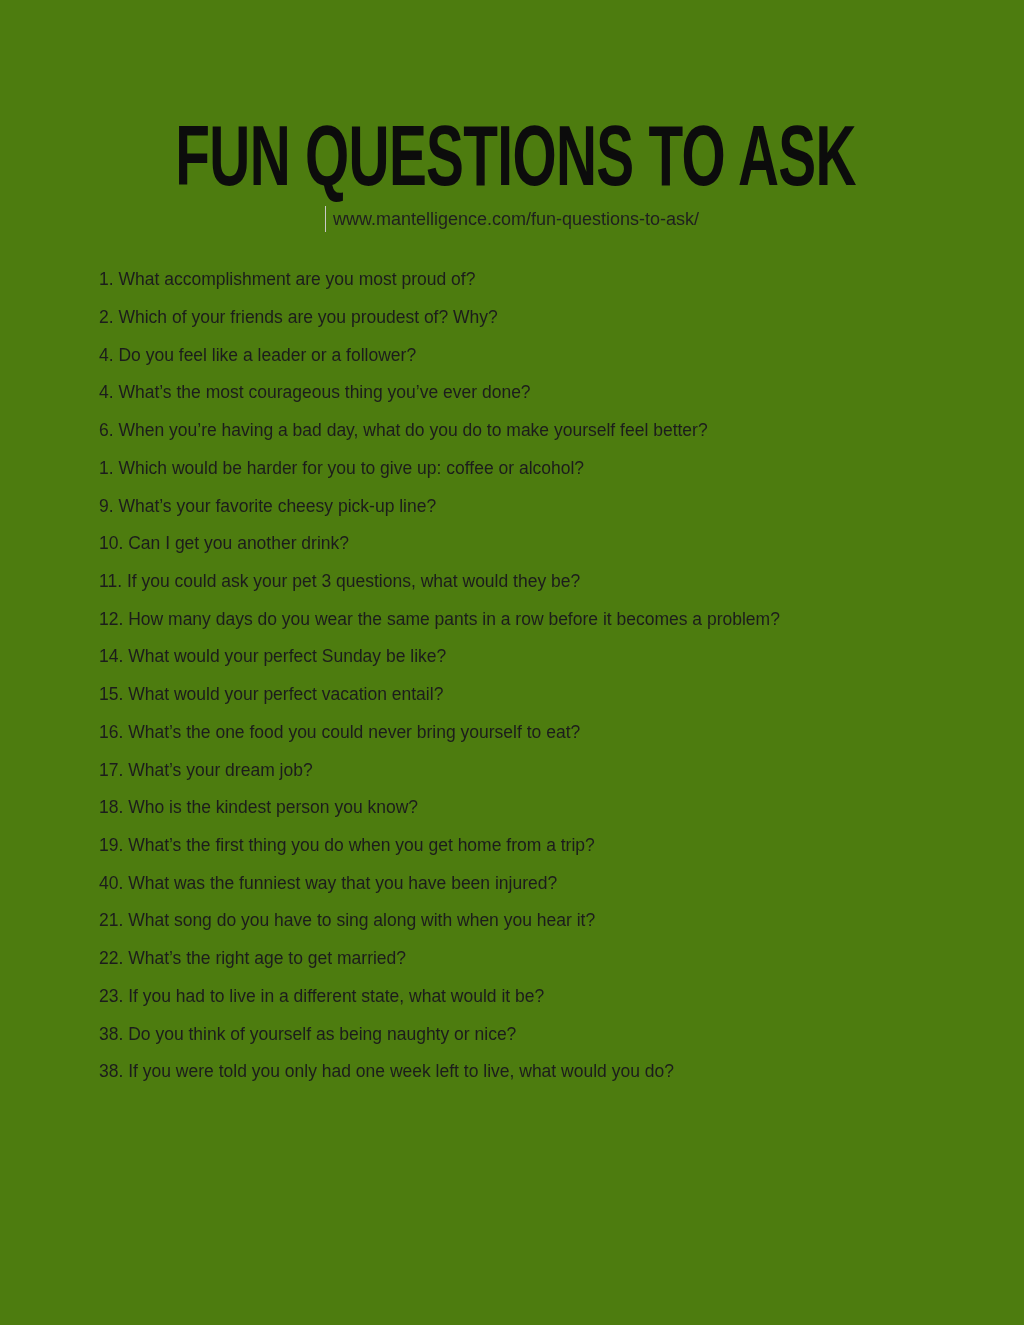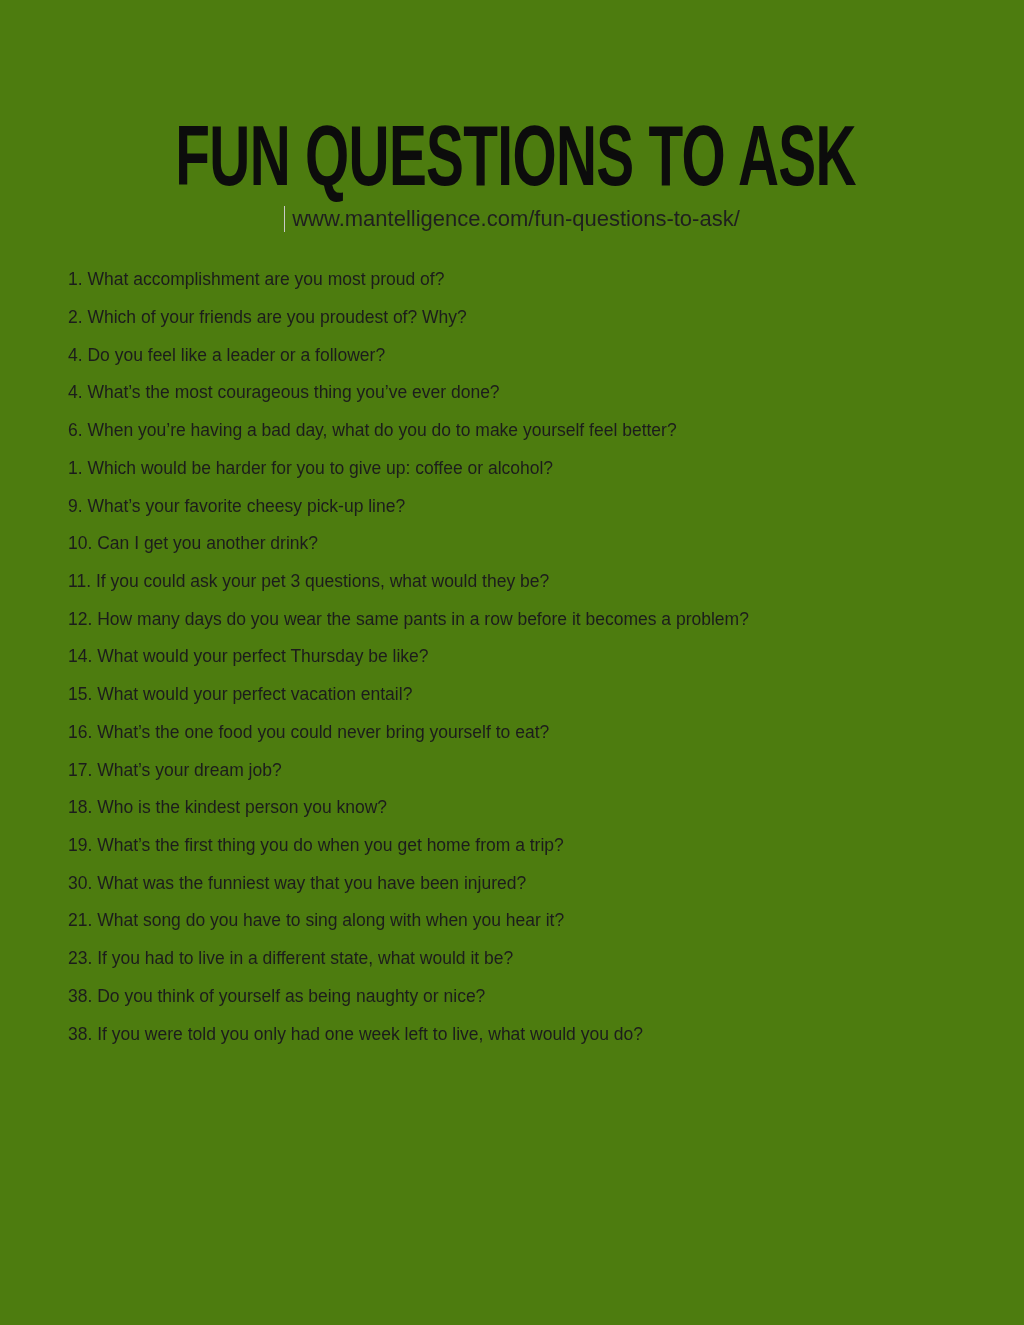--- a/index.html
+++ b/index.html
@@ -28,39 +28,39 @@
     white-space: nowrap;
   }
   .doc-title .title-inner {
     display: inline-block;
     transform: scaleX(0.66);
     transform-origin: center;
   }
   .url-row {
     margin-top: 6px;
     text-align: center;
-    font-size: 22px;
+    font-size: 18px;
     line-height: 28px;
     color: #1f1f1f;
   }
   .url-edge {
     display: inline-block;
     width: 1px;
     height: 26px;
     background: #c9c9c9;
     vertical-align: middle;
     margin-right: 7px;
   }
   .url-text {
     vertical-align: middle;
   }
   .questions {
     list-style: none;
     margin: 28px 0 0 0;
-    padding: 0 40px 0 68px;
+    padding: 0 40px 0 99px;
   }
   .questions li {
     font-size: 17.5px;
     line-height: 37.72px;
     color: #1c1c1c;
     white-space: nowrap;
   }
 </style>
 </head>
 <body>
@@ -78,25 +78,26 @@
       <li>1. What accomplishment are you most proud of?</li>
       <li>2. Which of your friends are you proudest of? Why?</li>
       <li>4. Do you feel like a leader or a follower?</li>
       <li>4. What’s the most courageous thing you’ve ever done?</li>
       <li>6. When you’re having a bad day, what do you do to make yourself feel better?</li>
       <li>1. Which would be harder for you to give up: coffee or alcohol?</li>
       <li>9. What’s your favorite cheesy pick-up line?</li>
       <li>10. Can I get you another drink?</li>
       <li>11. If you could ask your pet 3 questions, what would they be?</li>
       <li>12. How many days do you wear the same pants in a row before it becomes a problem?</li>
-      <li>14. What would your perfect Thursday be like?</li>
+      <li>14. What would your perfect Sunday be like?</li>
       <li>15. What would your perfect vacation entail?</li>
       <li>16. What’s the one food you could never bring yourself to eat?</li>
       <li>17. What’s your dream job?</li>
       <li>18. Who is the kindest person you know?</li>
       <li>19. What’s the first thing you do when you get home from a trip?</li>
-      <li>30. What was the funniest way that you have been injured?</li>
+      <li>40. What was the funniest way that you have been injured?</li>
       <li>21. What song do you have to sing along with when you hear it?</li>
+      <li>22. What’s the right age to get married?</li>
       <li>23. If you had to live in a different state, what would it be?</li>
       <li>38. Do you think of yourself as being naughty or nice?</li>
       <li>38. If you were told you only had one week left to live, what would you do?</li>
     </ol>
 </div>
 
 </body></html>

